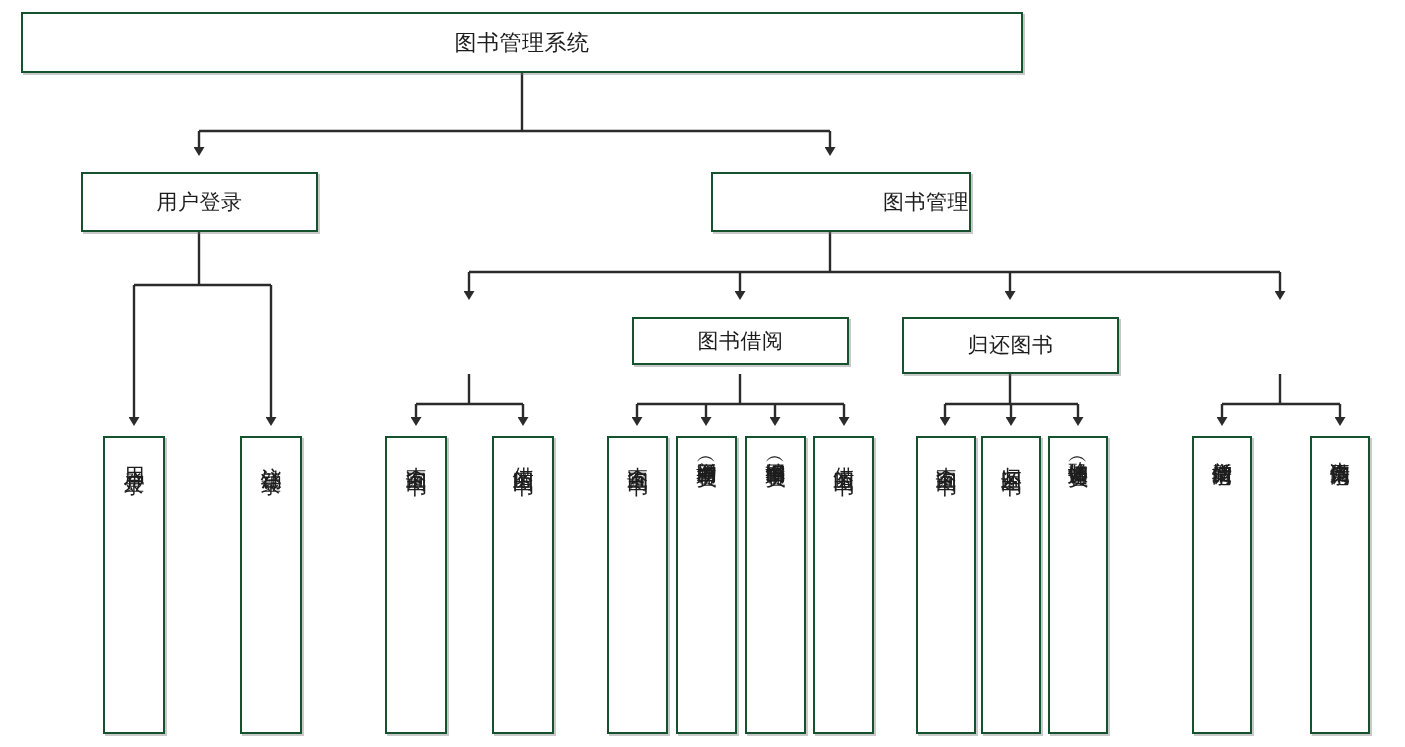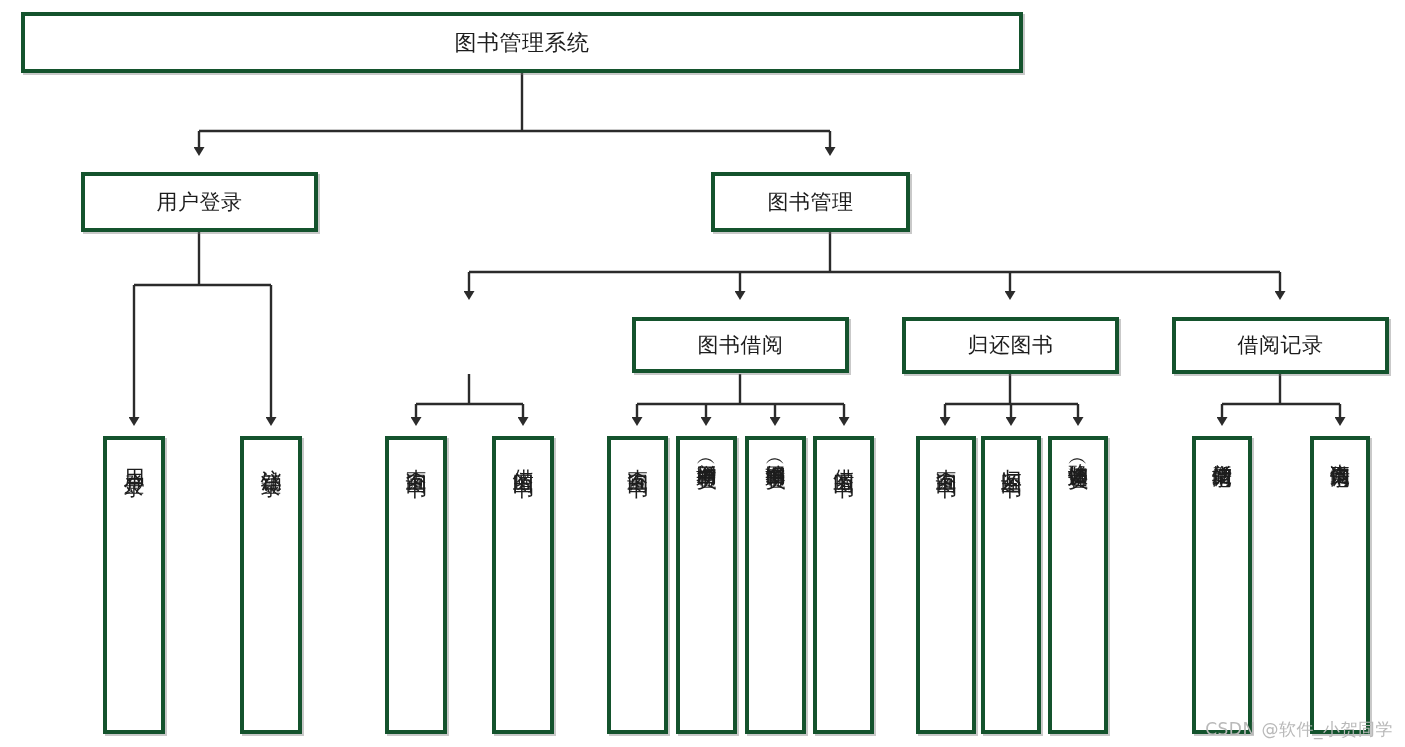--- a/index.html
+++ b/index.html
@@ -23,21 +23,21 @@
     left: 0;
     top: 0;
     width: 1405px;
     height: 747px;
     pointer-events: none;
   }
   .node {
     position: absolute;
     box-sizing: border-box;
     background: #ffffff;
-    border: 4px solid #14532d;
+    border: 2px solid #14532d;
     box-shadow: 2px 2px 0 0 rgba(120,120,120,0.40);
     display: flex;
     align-items: center;
     justify-content: center;
     color: #1d1d1d;
     z-index: 2;
   }
   .node .label {
     display: block;
     text-align: center;
@@ -139,33 +139,30 @@
     </g>
   </svg>
 
   <div class="node horiz root" style="left:21px; top:12px; width:1002px; height:61px;">
     <span class="label">图书管理系统</span>
   </div>
 
   <div class="node horiz" style="left:81px; top:172px; width:237px; height:60px;">
     <span class="label">用户登录</span>
   </div>
-  <div class="node horiz" style="left:711px; top:172px; width:199px; height:60px;">
+  <div class="node horiz" style="left:711px; top:172px; width:260px; height:60px;justify-content:flex-end;">
     <span class="label">图书管理</span>
   </div>
 
-  <div class="node horiz" style="left:632px; top:317px; width:217px; height:56px;">
+  <div class="node horiz" style="left:632px; top:317px; width:217px; height:48px;">
     <span class="label">图书借阅</span>
   </div>
   <div class="node horiz" style="left:902px; top:317px; width:217px; height:57px;">
     <span class="label">归还图书</span>
   </div>
-  <div class="node horiz" style="left:1172px; top:317px; width:217px; height:57px;">
-    <span class="label">借阅记录</span>
-  </div>
 
   <div class="node vert" style="left:103px; top:436px; width:62px; height:298px;">
     <span class="label">用户登录</span>
   </div>
   <div class="node vert" style="left:240px; top:436px; width:62px; height:298px;">
     <span class="label">注销登录</span>
   </div>
 
   <div class="node vert" style="left:385px; top:436px; width:62px; height:298px;">
     <span class="label">查询图书</span>
@@ -197,15 +194,14 @@
     <span class="label">确认归还（管理员）</span>
   </div>
 
   <div class="node vert tall-text" style="left:1192px; top:436px; width:60px; height:298px;">
     <span class="label">新增借阅记录</span>
   </div>
   <div class="node vert tall-text" style="left:1310px; top:436px; width:60px; height:298px;">
     <span class="label">查询借阅记录</span>
   </div>
 
-  <div id="watermark">CSDN @软件_小贺同学</div>
 
 </div>
 
 </body></html>

